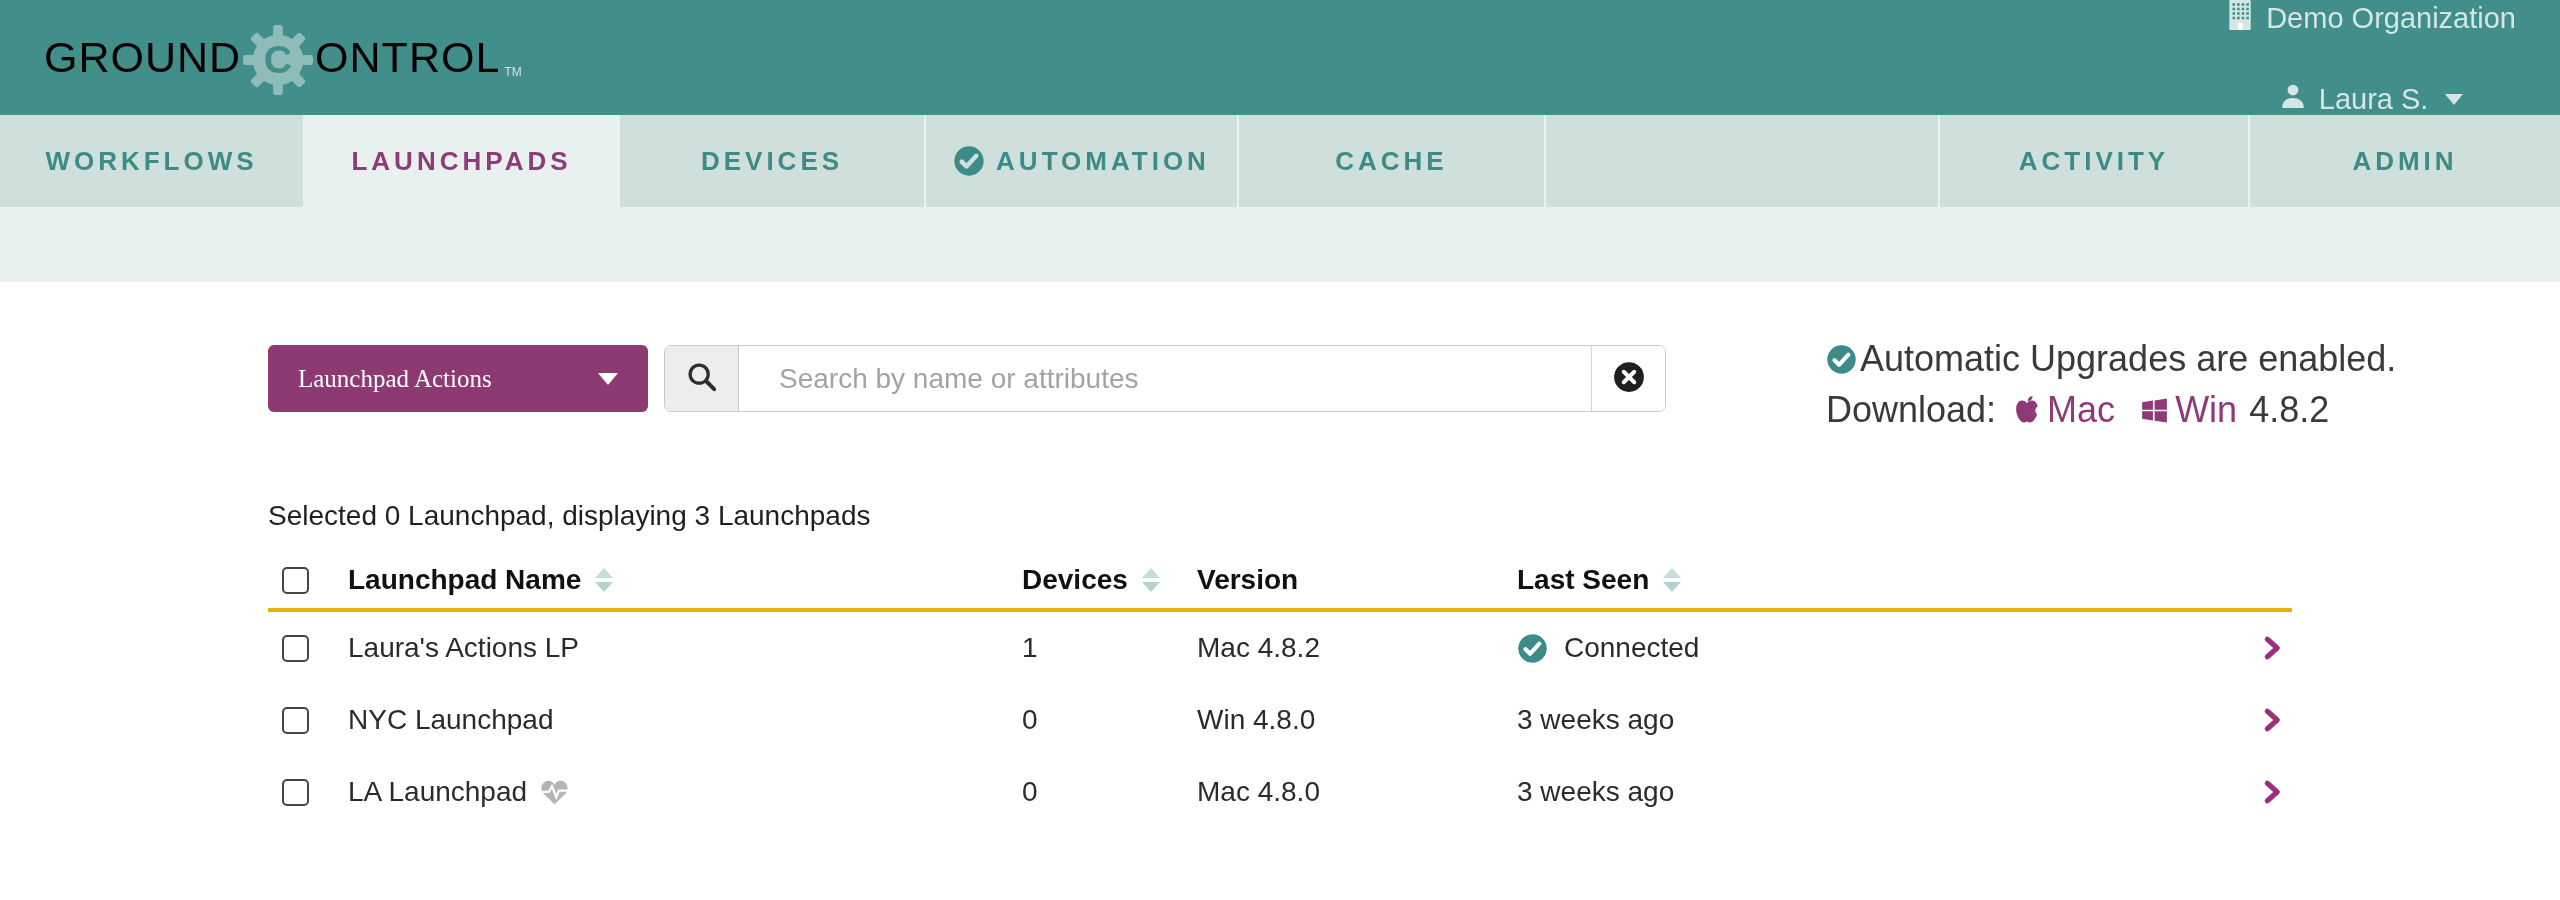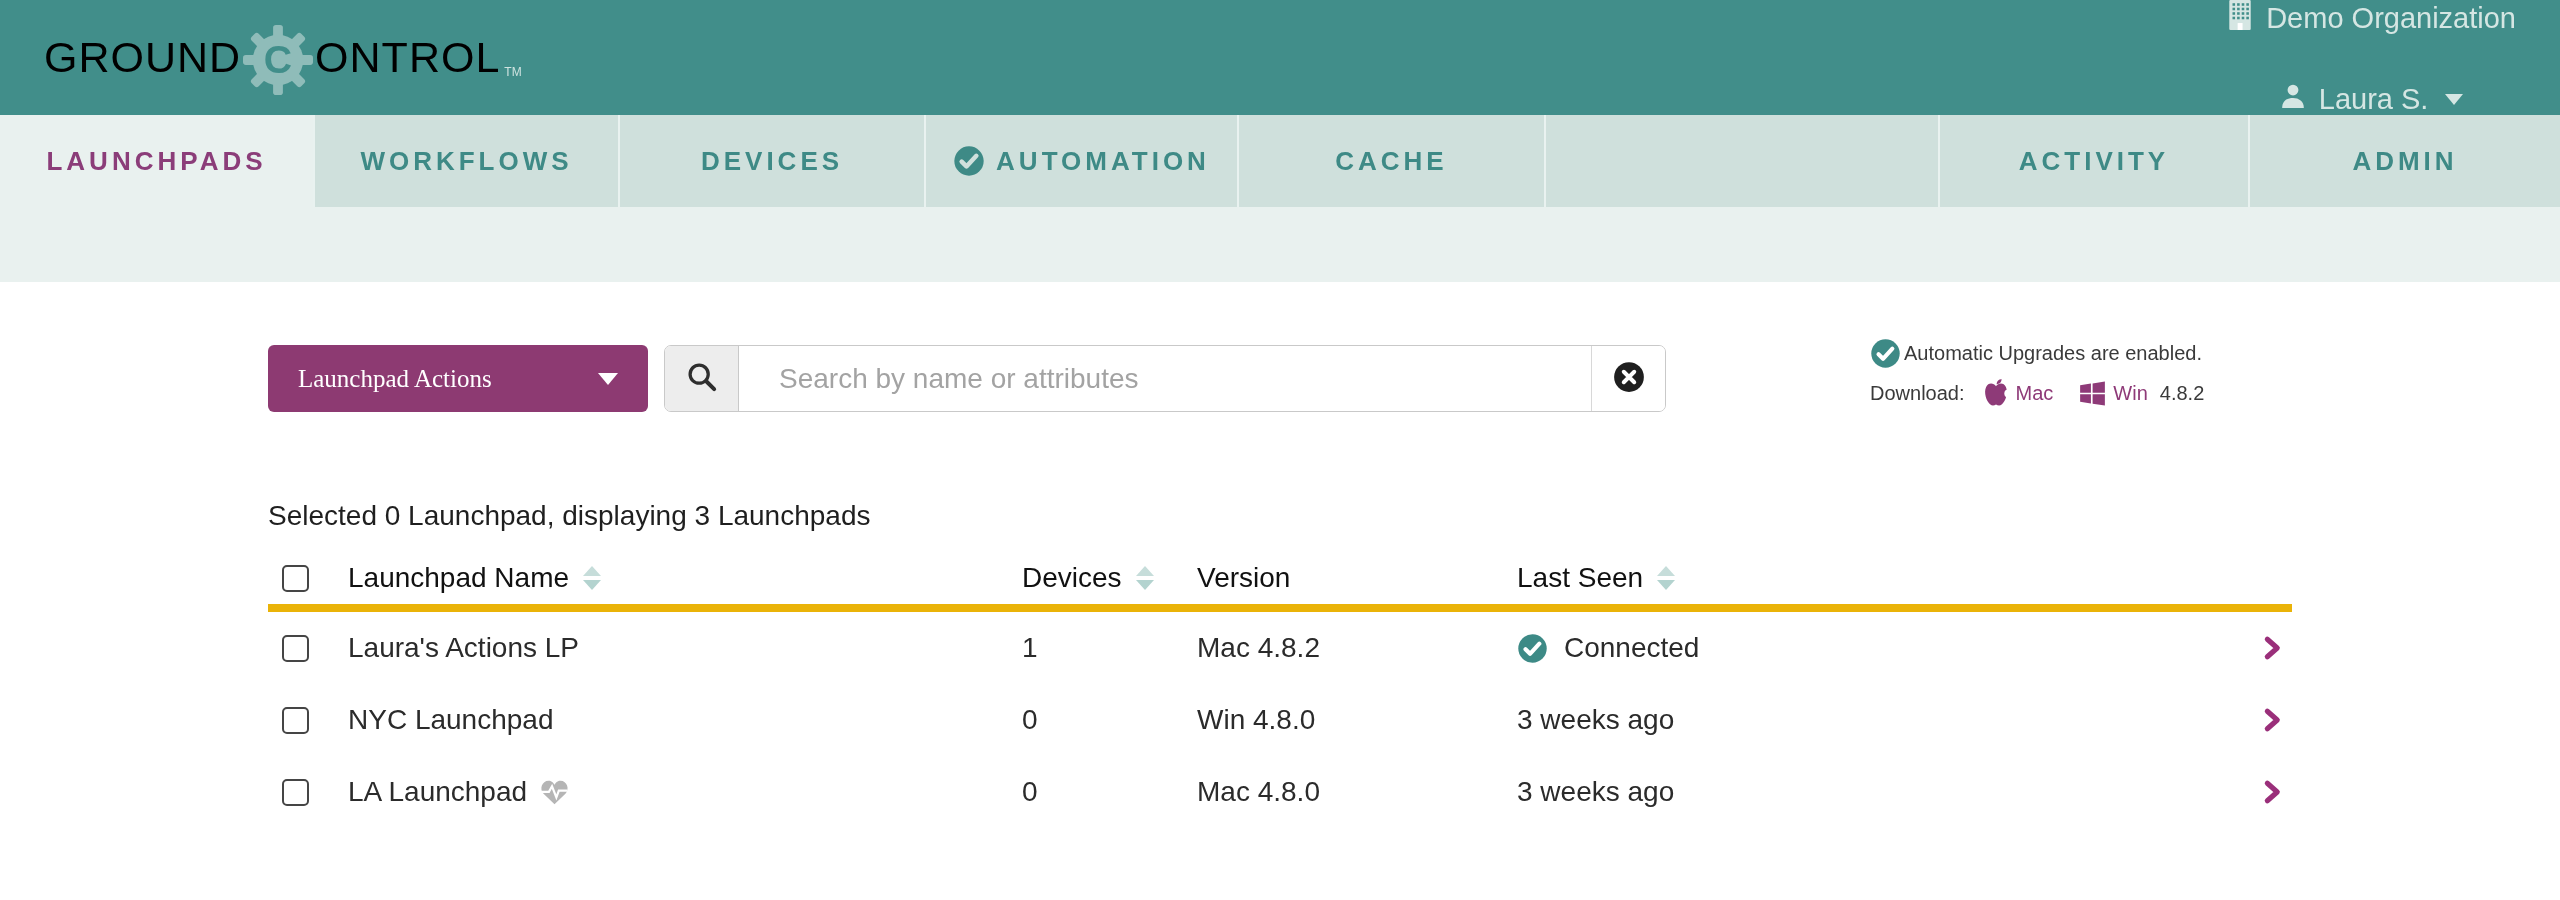--- a/index.html
+++ b/index.html
@@ -43,33 +43,33 @@
                   border:1px solid #c9c9c9; border-radius:7px; overflow:hidden; background:#fff; }
   .search-addon { width:74px; background:#ededed; border-right:1px solid #c9c9c9;
                   display:flex; align-items:center; justify-content:center; }
   .search-input { flex:1; border:none; outline:none; font-size:28px; padding:0 40px; color:#333;
                   font-family:"Liberation Sans",sans-serif; }
   .search-input::placeholder { color:#a3a3a3; }
   .search-clear { width:74px; background:#fff; border-left:1px solid #d8d8d8;
                   display:flex; align-items:center; justify-content:center; cursor:pointer; }
 
   
-  .upgrade { position:absolute; top:338px; left:1826px; font-size:20px; color:#3a3a3a;margin-left:44px; }
+  .upgrade { position:absolute; top:338px; left:1826px; font-size:36px; color:#3a3a3a; }
   .upgrade-line1 { display:flex; align-items:center; gap:3px; }
   .upgrade-line2 { display:flex; align-items:center; margin-top:9px; }
   .dl-label { color:#3a3a3a; margin-right:18px; }
   .dl-link { color:#8e3a78; display:flex; align-items:center; gap:7px; cursor:pointer; }
   .dl-gap { width:26px; }
   .dl-version { margin-left:12px; color:#3a3a3a; }
 
   
   .summary { position:absolute; top:500px; left:268px; font-size:28px; color:#1f1f1f; }
   .table { position:absolute; top:552px; left:268px; width:2024px; }
   .trow { display:grid; grid-template-columns:80px 666px 183px 320px 318px 1fr 60px; align-items:center; }
-  .thead { height:60px; font-weight:normal; font-size:28px; color:#111; border-bottom:8px solid #eab308; }
+  .thead { height:60px; font-weight:bold; font-size:28px; color:#111; border-bottom:4px solid #eab308; }
   .tbody-row { height:72px; font-size:28px; color:#2b2b2b; }
   .cell-check { padding-left:14px; display:flex; align-items:center; }
   .checkbox { width:27px; height:27px; border:2px solid #454545; border-radius:5px; background:#fff;
               display:inline-block; cursor:pointer; }
   .hcell { display:flex; align-items:center; cursor:pointer; }
   .sort { display:inline-flex; flex-direction:column; gap:4px; margin-left:14px; }
   .sort .up { width:0; height:0; border-left:9px solid transparent; border-right:9px solid transparent;
               border-bottom:10px solid #c6ddda; }
   .sort .down { width:0; height:0; border-left:9px solid transparent; border-right:9px solid transparent;
                 border-top:10px solid #b3d3cf; }
@@ -141,25 +141,25 @@
             <path d="M2 23c0-6.2 4.6-9.2 10-9.2s10 3 10 9.2z" fill="#d5e6e3"></path>
           </svg>
         </span>
         <span>Laura S.</span>
         <span class="caret-down"></span>
       </div>
     </div>
   </div>
 
   <div class="nav">
+    <div class="tab tw1">
+      <span>WORKFLOWS</span>
+    </div>
     <div class="tab tw2 active">
       <span>LAUNCHPADS</span>
-    </div>
-    <div class="tab tw1">
-      <span>WORKFLOWS</span>
     </div>
     <div class="tab tw3">
       <span>DEVICES</span>
     </div>
     <div class="tab tw4">
       <span class="tab-icon">
         <svg width="32" height="32" viewBox="0 0 24 24">
           <circle cx="12" cy="12" r="11" fill="#3e8a86"></circle>
           <path d="M6.5 12.5l3.6 3.6 7.4-8" stroke="#cfe0dc" stroke-width="3.4" fill="none" stroke-linecap="round" stroke-linejoin="round"></path>
         </svg>

